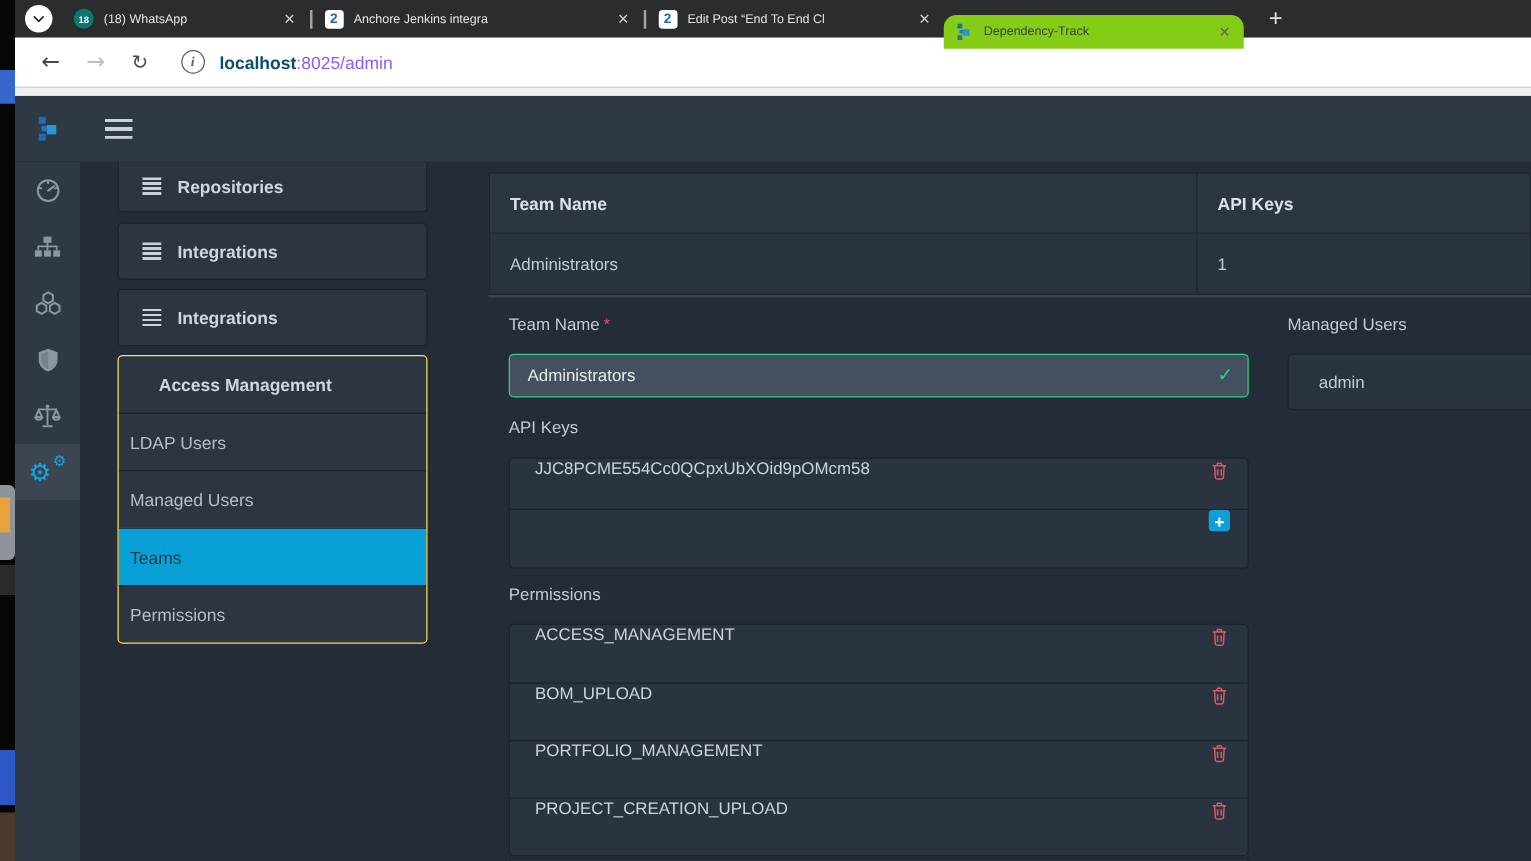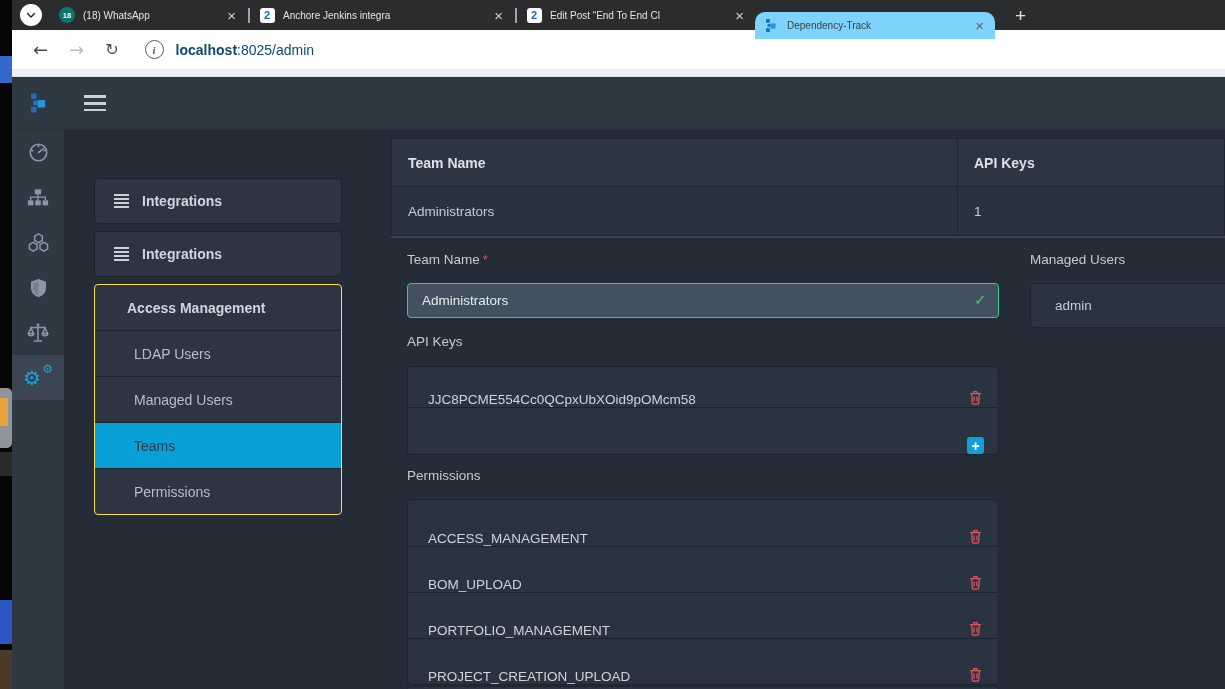--- a/index.html
+++ b/index.html
@@ -13,39 +13,39 @@
   
   .browser{position:absolute;left:12px;top:0;width:1213px;height:689px}
   .tabstrip{height:30px;background:#2a2c2e;display:flex;align-items:center}
   .tab-search{width:22px;height:22px;border-radius:50%;background:#fff;margin:0 9px 0 8px;
     display:flex;align-items:center;justify-content:center;flex:none}
   .tab{display:flex;align-items:center;height:30px;padding:0 6px 0 8px;flex:none;overflow:hidden}
   .tab .fav{width:16px;height:16px;flex:none;margin-right:8px;display:flex;align-items:center;justify-content:center}
   .tab-title{flex:1;color:#e3e5e8;font-size:10px;white-space:nowrap;overflow:hidden}
   .tab-title.fade{-webkit-mask-image:linear-gradient(90deg,#000 78%,transparent);mask-image:linear-gradient(90deg,#000 78%,transparent)}
   .tab-close{color:#cfd2d6;font-size:15px;line-height:1;padding:2px 5px;flex:none}
-  .tab.active{background:#7dd3fc;border-radius:10px 10px 0 0;height:27px;margin-top:20px}
+  .tab.active{background:#84cc16;border-radius:10px 10px 0 0;height:27px;margin-top:20px}
   .tab.active .tab-title{color:#3c4043}
   .tab.active .tab-close{color:#5f6368}
   .tab-sep{width:2px;height:15px;background:#9fa3a8;flex:none;margin:0 1px}
   .new-tab{color:#dfe1e5;font-size:19px;margin-left:14px;line-height:1;padding:2px 6px}
   .wa-icon{width:16px;height:16px;border-radius:50%;background:#0f766e;color:#fff;
     display:flex;align-items:center;justify-content:center;font-size:7.5px;font-weight:bold}
   .two-icon{width:15px;height:15px;border-radius:3px;background:#fff;color:#1a67c4;
     display:flex;align-items:center;justify-content:center;font-size:11px;font-weight:bold}
 
   .toolbar{height:40px;background:#fff;display:flex;align-items:center;border-bottom:1px solid #e8eaec}
   .nav-ic{font-family:"DejaVu Sans",sans-serif;font-size:18px;color:#46494d;margin-left:21px;line-height:1}
   .nav-ic.disabled{color:#bcc0c4}
   .info-circle{width:19px;height:19px;border:1.7px solid #5b5f63;border-radius:50%;color:#5b5f63;
     font-size:11px;font-weight:bold;display:flex;align-items:center;justify-content:center;margin-left:26px;
     font-family:"Liberation Serif","DejaVu Serif",serif;font-style:italic}
   .url{margin-left:12px;font-size:14px}
   .url .host{color:#0c4a6e;font-weight:600}
-  .url .rest{color:#0c4a6e}
+  .url .rest{color:#8b5cf6}
   .toolbar-strip{height:7px;background:#eef0f2;border-bottom:1px solid #e0e3e6}
 
   
   .app{position:absolute;left:0;top:77px;width:1213px;height:612px;background:#242c37}
   .app-header{height:53px;background:#2f3944;display:flex;align-items:center;border-bottom:1px solid #28313c}
   .hamburger{width:22px;height:16px;margin-left:34px;
     background:repeating-linear-gradient(to bottom,#c9d1d9 0 2.5px,transparent 2.5px 7px)}
   .logo{margin-left:16px;display:block}
   .app-body{display:flex;height:559px}
   .rail{width:52px;background:#2f3944;flex:none}
@@ -58,21 +58,21 @@
   .content{flex:1;position:relative;background:#242c37;overflow:hidden}
 
   
   .menu-card{position:absolute;left:30px;width:248px;background:#2c3541;border:1px solid #1b222c;border-radius:4px;
     display:flex;align-items:center}
   .menu-card .bars{width:15px;height:14px;margin-left:19px;flex:none;
     background:repeating-linear-gradient(to bottom,#c9d1d9 0 2px,transparent 2px 4px)}
   .menu-card .mlabel{margin-left:13px;color:#cfd6de;font-weight:bold;font-size:14px}
   .menu-group{position:absolute;left:30px;width:248px;background:#2c3541;border:1px solid #fde047;border-radius:4px;overflow:hidden}
   .menu-sub{height:46px;display:flex;align-items:center;border-top:1px solid #1b222c;color:#b6bfc9;font-size:14px}
-  .menu-sub .slabel{margin-left:39px}
+  .menu-sub .slabel{margin-left:9px}
   .menu-sub.head{border-top:none}
   .menu-sub.active{background:#09a0d8;color:#2d3b47}
 
   
   .ttable{position:absolute;left:327px;top:8px;right:0;border:1px solid #1e2631;
     box-shadow:0 2px 0 rgba(95,110,130,.35)}
   .trow{display:flex;height:48px;align-items:center;background:#29333f}
   .trow.head{background:#2c3642;border-bottom:1px solid #1e2631}
   .tcell{padding-left:16px;font-size:13.5px;color:#c5cdd5}
   .tcell.c1{width:566px;border-right:1px solid #1e2631;height:100%;display:flex;align-items:center}
@@ -81,21 +81,21 @@
 
   
   .flabel{position:absolute;font-size:13.5px;color:#c3ccd5}
   .star{color:#e04f5f;margin-left:3px}
   .team-input{position:absolute;left:343px;top:153px;width:592px;height:35px;background:#42505f;
     border:1px solid #2bd282;border-radius:4px;color:#e8ecef;font-size:13.5px;padding:0 30px 0 14px;outline:none;
     font-family:"Liberation Sans","DejaVu Sans",sans-serif}
   .input-check{position:absolute;left:910px;top:161px;color:#2bd282;font-weight:bold;font-size:15px;
     font-family:"DejaVu Sans",sans-serif}
   .listgroup{position:absolute;left:343px;width:592px;background:#2a3440;border:1px solid #1c232d;border-radius:4px;overflow:hidden}
-  .lrow{display:flex;align-items:flex-end;border-top:1px solid #1c232d;color:#ccd4dc;font-size:13.5px}
+  .lrow{display:flex;align-items:flex-start;border-top:1px solid #1c232d;color:#ccd4dc;font-size:13.5px}
   .lrow:first-child{border-top:none}
   .lrow .ltext{margin-left:20px;flex:1}
   .lrow .ricon{margin-right:14px;flex:none;display:flex;align-items:center}
   .trash{color:#e05767}
   .plusbtn{width:17px;height:17px;background:#119fd9;border-radius:3px;color:#fff;font-weight:bold;font-size:14px;
     display:flex;align-items:center;justify-content:center;line-height:1}
   .sliver{position:absolute;left:343px;top:556px;width:592px;height:3px;background:#2a3440;
     border:1px solid #1c232d;border-bottom:none;border-radius:4px 4px 0 0}
 
   
@@ -233,20 +233,24 @@
         <div class="rail-item active">
           <span class="gearbox">
             <span class="gear-big">⚙</span>
               <span class="gear-small">⚙</span>
           </span>
         </div>
       </div>
 
       <div class="content">
 
+        <div class="menu-card" style="top:-2px;height:42px;border-top:none;border-radius:0 0 4px 4px">
+          <span class="bars"></span>
+          <span class="mlabel">Repositories</span>
+        </div>
         <div class="menu-card" style="top:48px;height:46px">
           <span class="bars"></span>
           <span class="mlabel">Integrations</span>
         </div>
         <div class="menu-card" style="top:101px;height:46px">
           <span class="bars"></span>
           <span class="mlabel">Integrations</span>
         </div>
 
         <div class="menu-group" style="top:154px">

